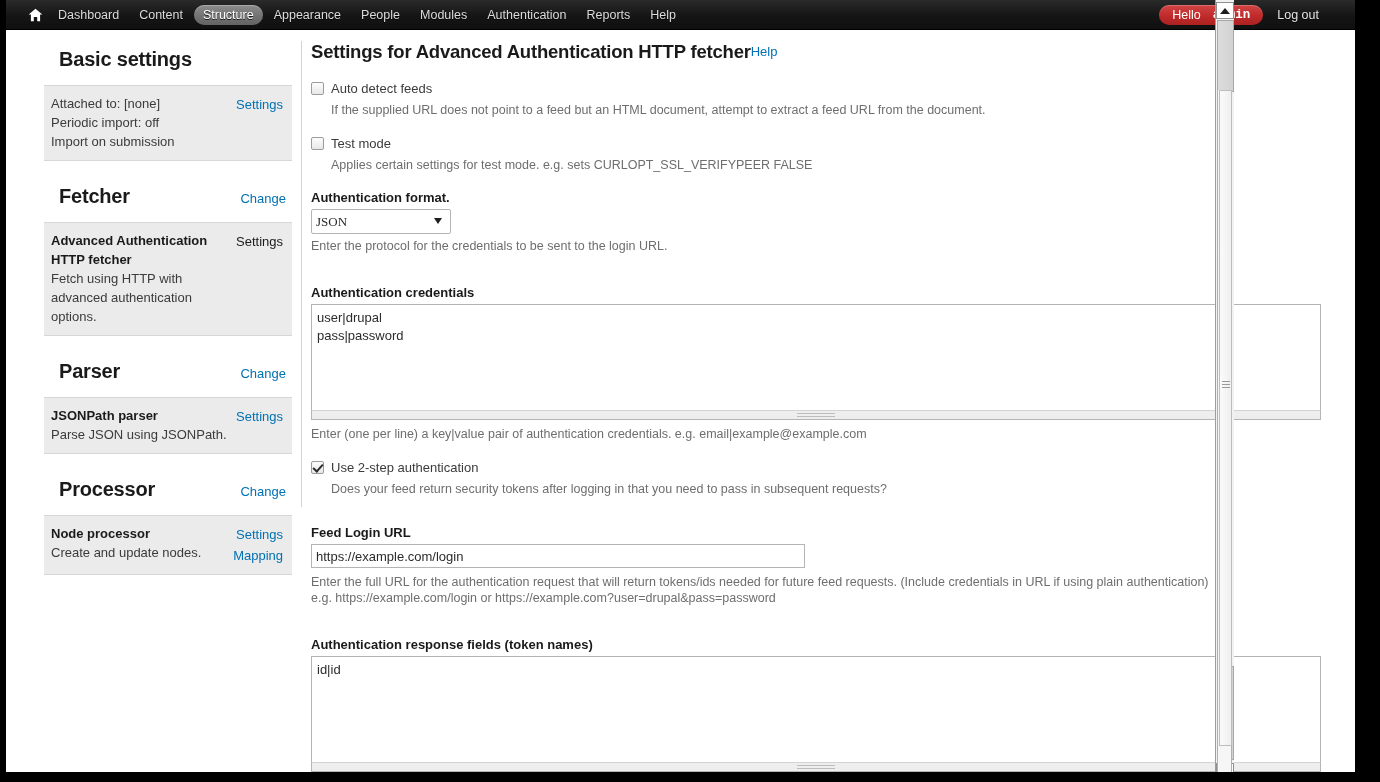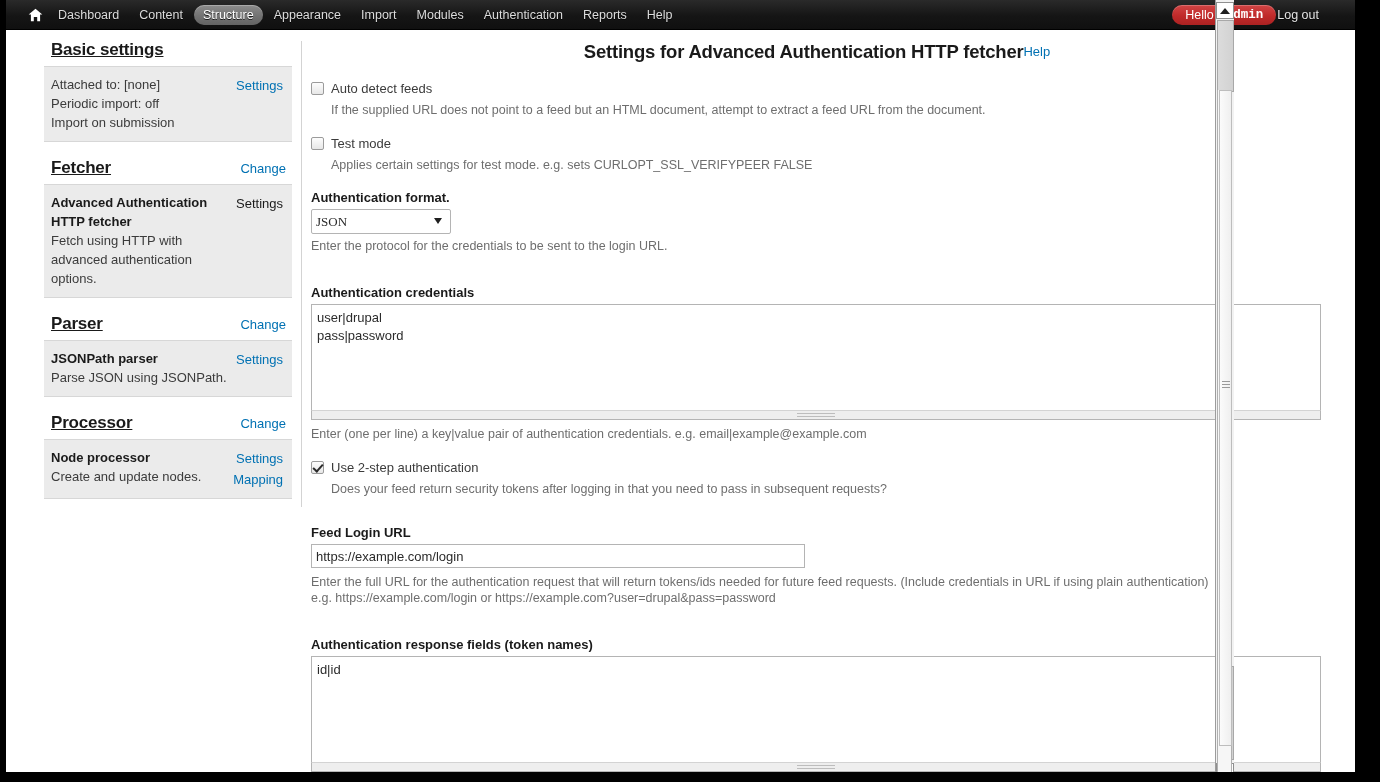--- a/index.html
+++ b/index.html
@@ -67,21 +67,21 @@
     text-shadow: 0 1px 0 rgba(0,0,0,0.8);
   }
   .tb-item.active {
     background: linear-gradient(to bottom, #8d8d8d 0%, #757575 50%, #636363 100%);
     color: #ffffff;
     box-shadow: inset 0 1px 0 rgba(255,255,255,0.25);
   }
   .tb-right {
     position: absolute; right: 36px; top: 0;
     height: 30px;
-    display: flex; align-items: center; gap: 1px;
+    display: flex; align-items: center; gap: 14px;
   }
   .tb-hello {
     display: inline-flex; align-items: center;
     height: 20px; padding: 0 13px;
     border-radius: 11px;
     background: linear-gradient(to bottom, #d14545 0%, #c02a2a 55%, #ab2222 100%);
     color: #fff; font-size: 12.5px;
     box-shadow: inset 0 1px 0 rgba(255,255,255,0.22);
     white-space: nowrap;
   }
@@ -111,26 +111,25 @@
     width: 1012px;
   }
 
   
   .sb-head {
     display: flex; align-items: baseline; justify-content: space-between;
     margin: 0 0 6px 0;
     padding: 0 6px 0 7px;
   }
   .sb-head h2 {
-    margin: 0;
-    font-size: 17px;
+    margin: 8px;
+    font-size: 20px;
     font-weight: bold;
     color: #1a1a1a;
     letter-spacing: -0.2px;
-    text-decoration: underline;
   }
   .sb-head .sb-link { font-size: 13px; }
   .sb-link { color: #0071b3; text-decoration: none; cursor: pointer; }
   .sb-link.current { color: #1a1a1a; }
 
   .sb-box {
     background: #ebebeb;
     border-top: 1px solid #d7d7d7;
     border-bottom: 1px solid #d7d7d7;
     padding: 8px 9px 9px 7px;
@@ -144,21 +143,21 @@
   .sb-box-body .title { font-weight: bold; color: #1a1a1a; line-height: 19px; }
   .sb-box-actions {
     flex: 0 0 auto; text-align: right;
     display: flex; flex-direction: column; gap: 2px;
     padding-top: 1px;
   }
   .sb-box-actions a { font-size: 13px; line-height: 19px; }
 
   
   .main-head {
-    display: flex; align-items: flex-start; justify-content: center;
+    display: flex; align-items: flex-start; justify-content: flex-start;
     margin-bottom: 17px;
   }
   .main-head h1 {
     margin: 0;
     font-size: 18.5px;
     font-weight: bold;
     color: #1a1a1a;
     letter-spacing: -0.2px;
   }
   .help-link {
@@ -354,21 +353,21 @@
       <div class="tb-menu">
         <span class="tb-home">
           <svg width="15" height="14" viewBox="0 0 15 14" aria-hidden="true">
             <path d="M7.5 0.8 L14.3 6.6 L12.1 6.6 L12.1 13.2 L9.2 13.2 L9.2 9.0 L5.8 9.0 L5.8 13.2 L2.9 13.2 L2.9 6.6 L0.7 6.6 Z" fill="#ffffff"></path>
           </svg>
         </span>
         <a class="tb-item" href="#">Dashboard</a>
         <a class="tb-item" href="#">Content</a>
         <a class="tb-item active" href="#">Structure</a>
         <a class="tb-item" href="#">Appearance</a>
-        <a class="tb-item" href="#">Import</a>
+        <a class="tb-item" href="#">People</a>
         <a class="tb-item" href="#">Modules</a>
         <a class="tb-item" href="#">Authentication</a>
         <a class="tb-item" href="#">Reports</a>
         <a class="tb-item" href="#">Help</a>
       </div>
       <div class="tb-right">
         <span class="tb-hello">
             <span>Hello</span>
             <b>admin</b>
           </span>

